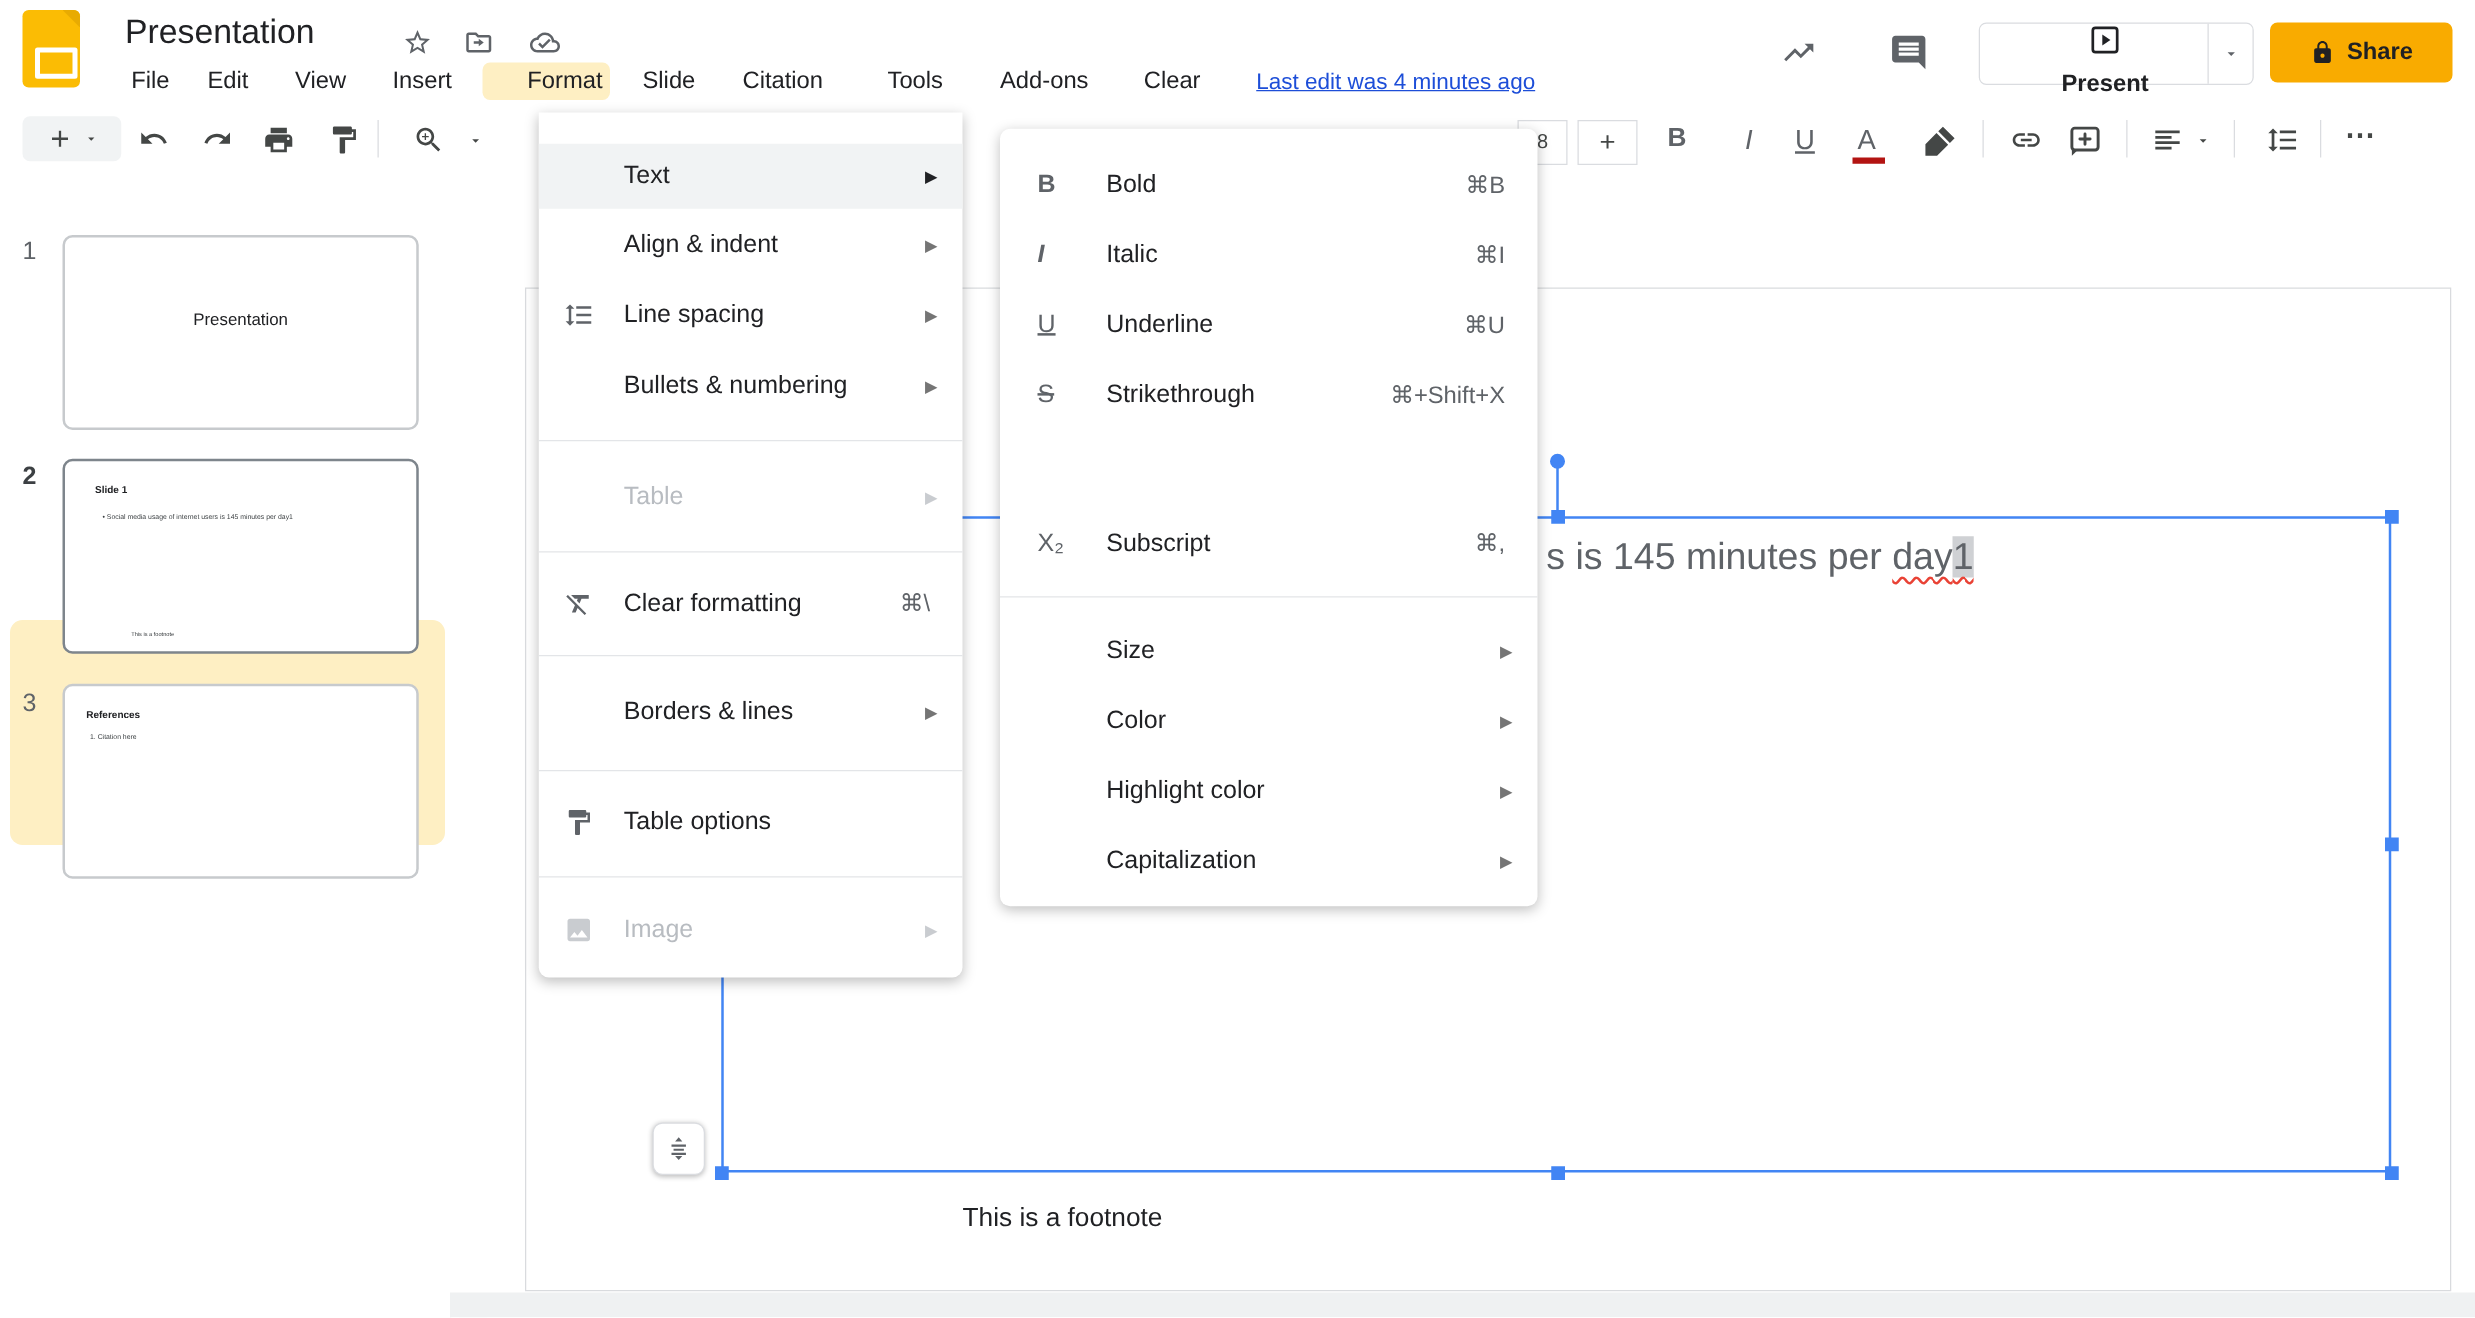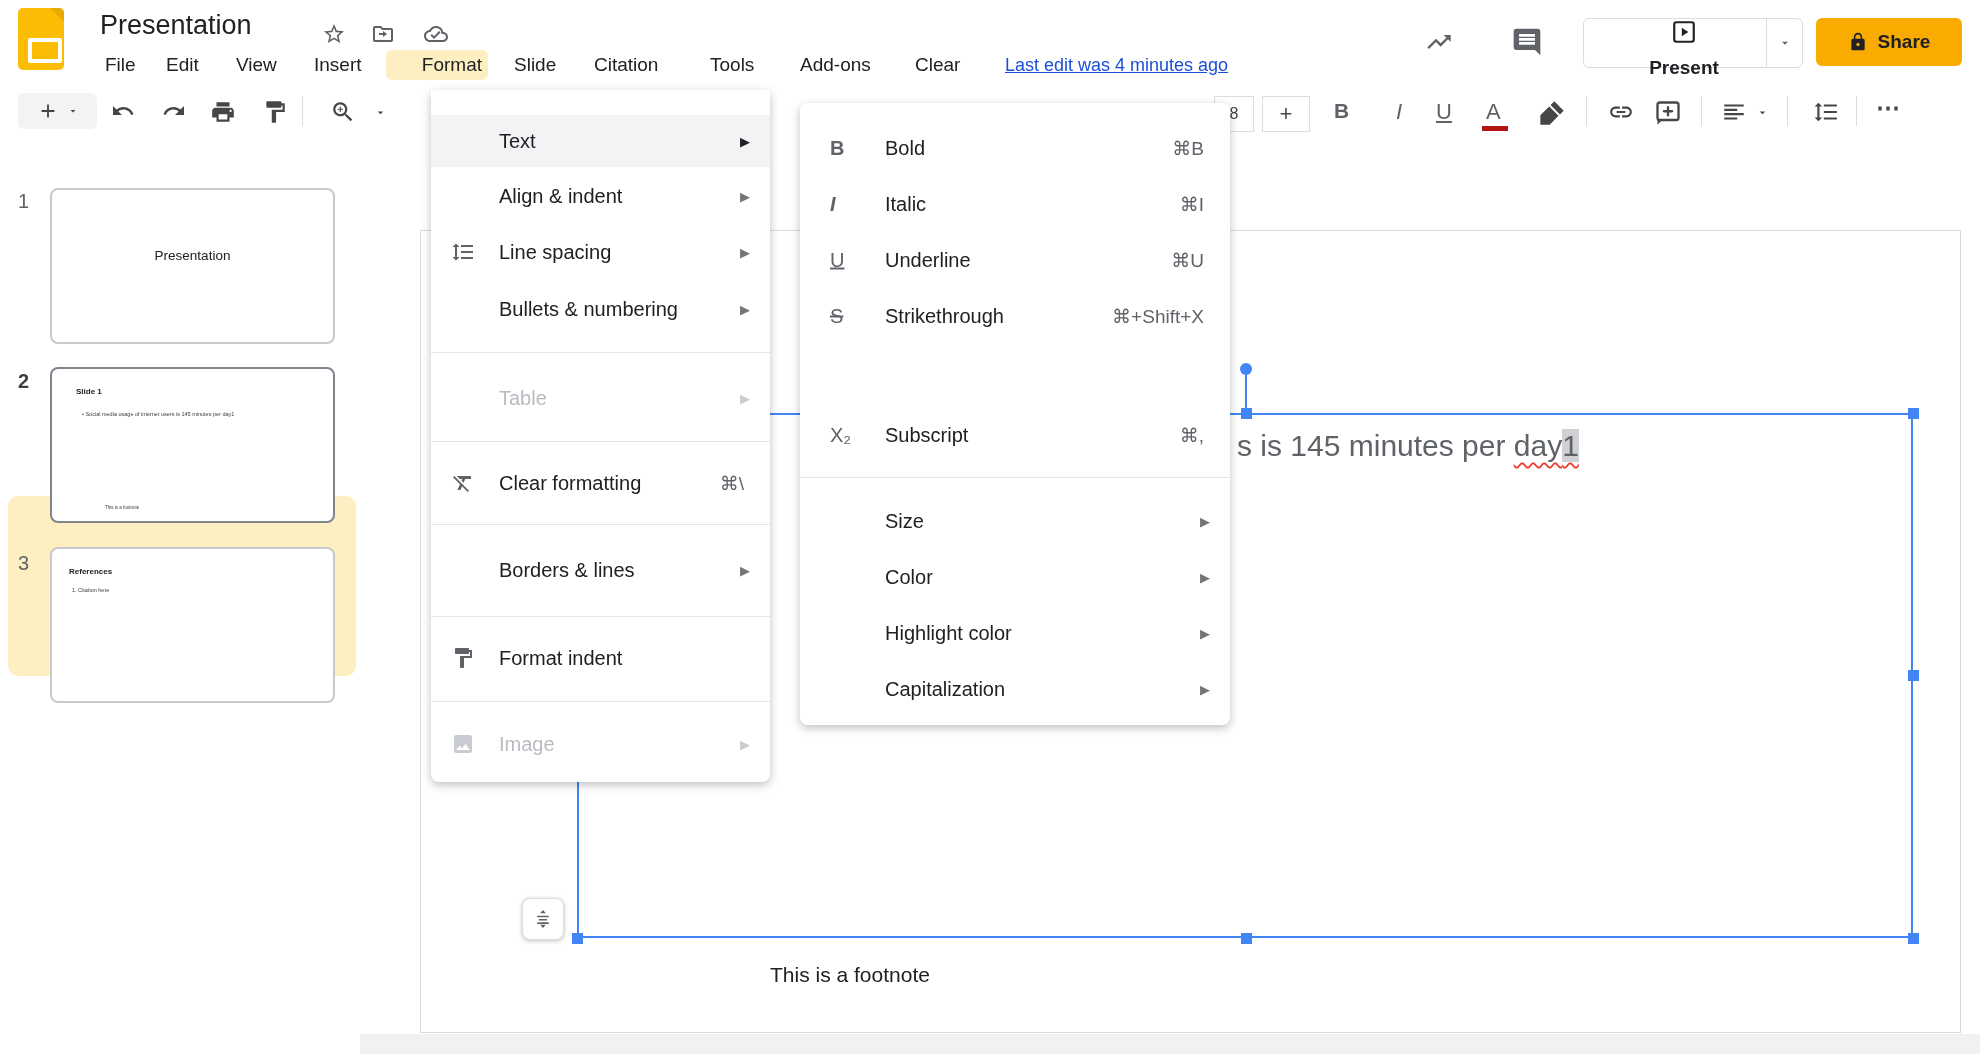--- a/index.html
+++ b/index.html
@@ -356,21 +356,21 @@
       <span class="mi-label">Borders &amp; lines</span>
       <span class="mi-arrow">▶</span>
     </div>
     <div class="menu-sep" style="top:526px;"></div>
     <div class="menu-row" style="top:542px;">
       <span class="mi-icon">
         <svg width="24" height="24" viewBox="0 0 24 24" fill="#5f6368">
             <path d="M18 4V3c0-.55-.45-1-1-1H5c-.55 0-1 .45-1 1v4c0 .55.45 1 1 1h12c.55 0 1-.45 1-1V6h1v4H9v11c0 .55.45 1 1 1h2c.55 0 1-.45 1-1v-9h8V4h-3z"></path>
           </svg>
       </span>
-      <span class="mi-label">Format indent</span>
+      <span class="mi-label">Table options</span>
     </div>
     <div class="menu-sep" style="top:611px;"></div>
     <div class="menu-row" style="top:628px;">
       <span class="mi-icon" style="color:#c9ccd0;">
         <svg width="24" height="24" viewBox="0 0 24 24" fill="#c9ccd0">
             <path d="M21 19V5c0-1.1-.9-2-2-2H5c-1.1 0-2 .9-2 2v14c0 1.1.9 2 2 2h14c1.1 0 2-.9 2-2zM8.5 13.5l2.5 3.01L14.5 12l4.5 6H5l3.5-4.5z"></path>
           </svg>
       </span>
       <span class="mi-label disabled">Image</span>
       <span class="mi-arrow disabled">▶</span>

